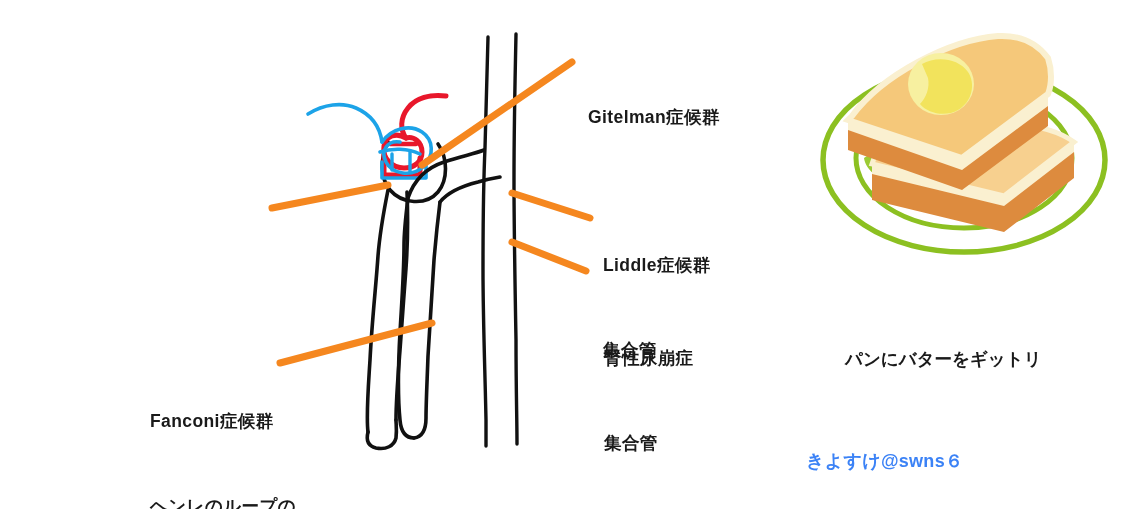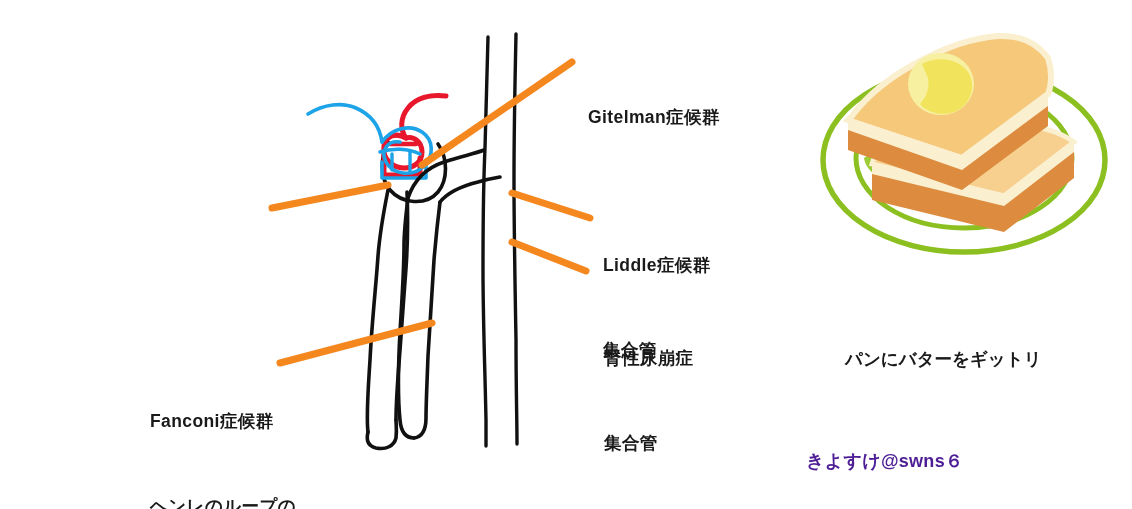--- a/index.html
+++ b/index.html
@@ -45,21 +45,21 @@
     line-height: 1.78;
     white-space: pre;
     font-weight: 600;
   }
   .mnemonic .ln { display: block; }
 
   .credit {
     position: absolute;
     left: 806px;
     top: 449px;
-    color: #4c1d95;
+    color: #3b82f6;
     font-size: 18px;
     font-weight: 600;
     letter-spacing: 0.3px;
     white-space: pre;
   }
 </style>
 </head>
 <body>
 
 <div id="canvas">

